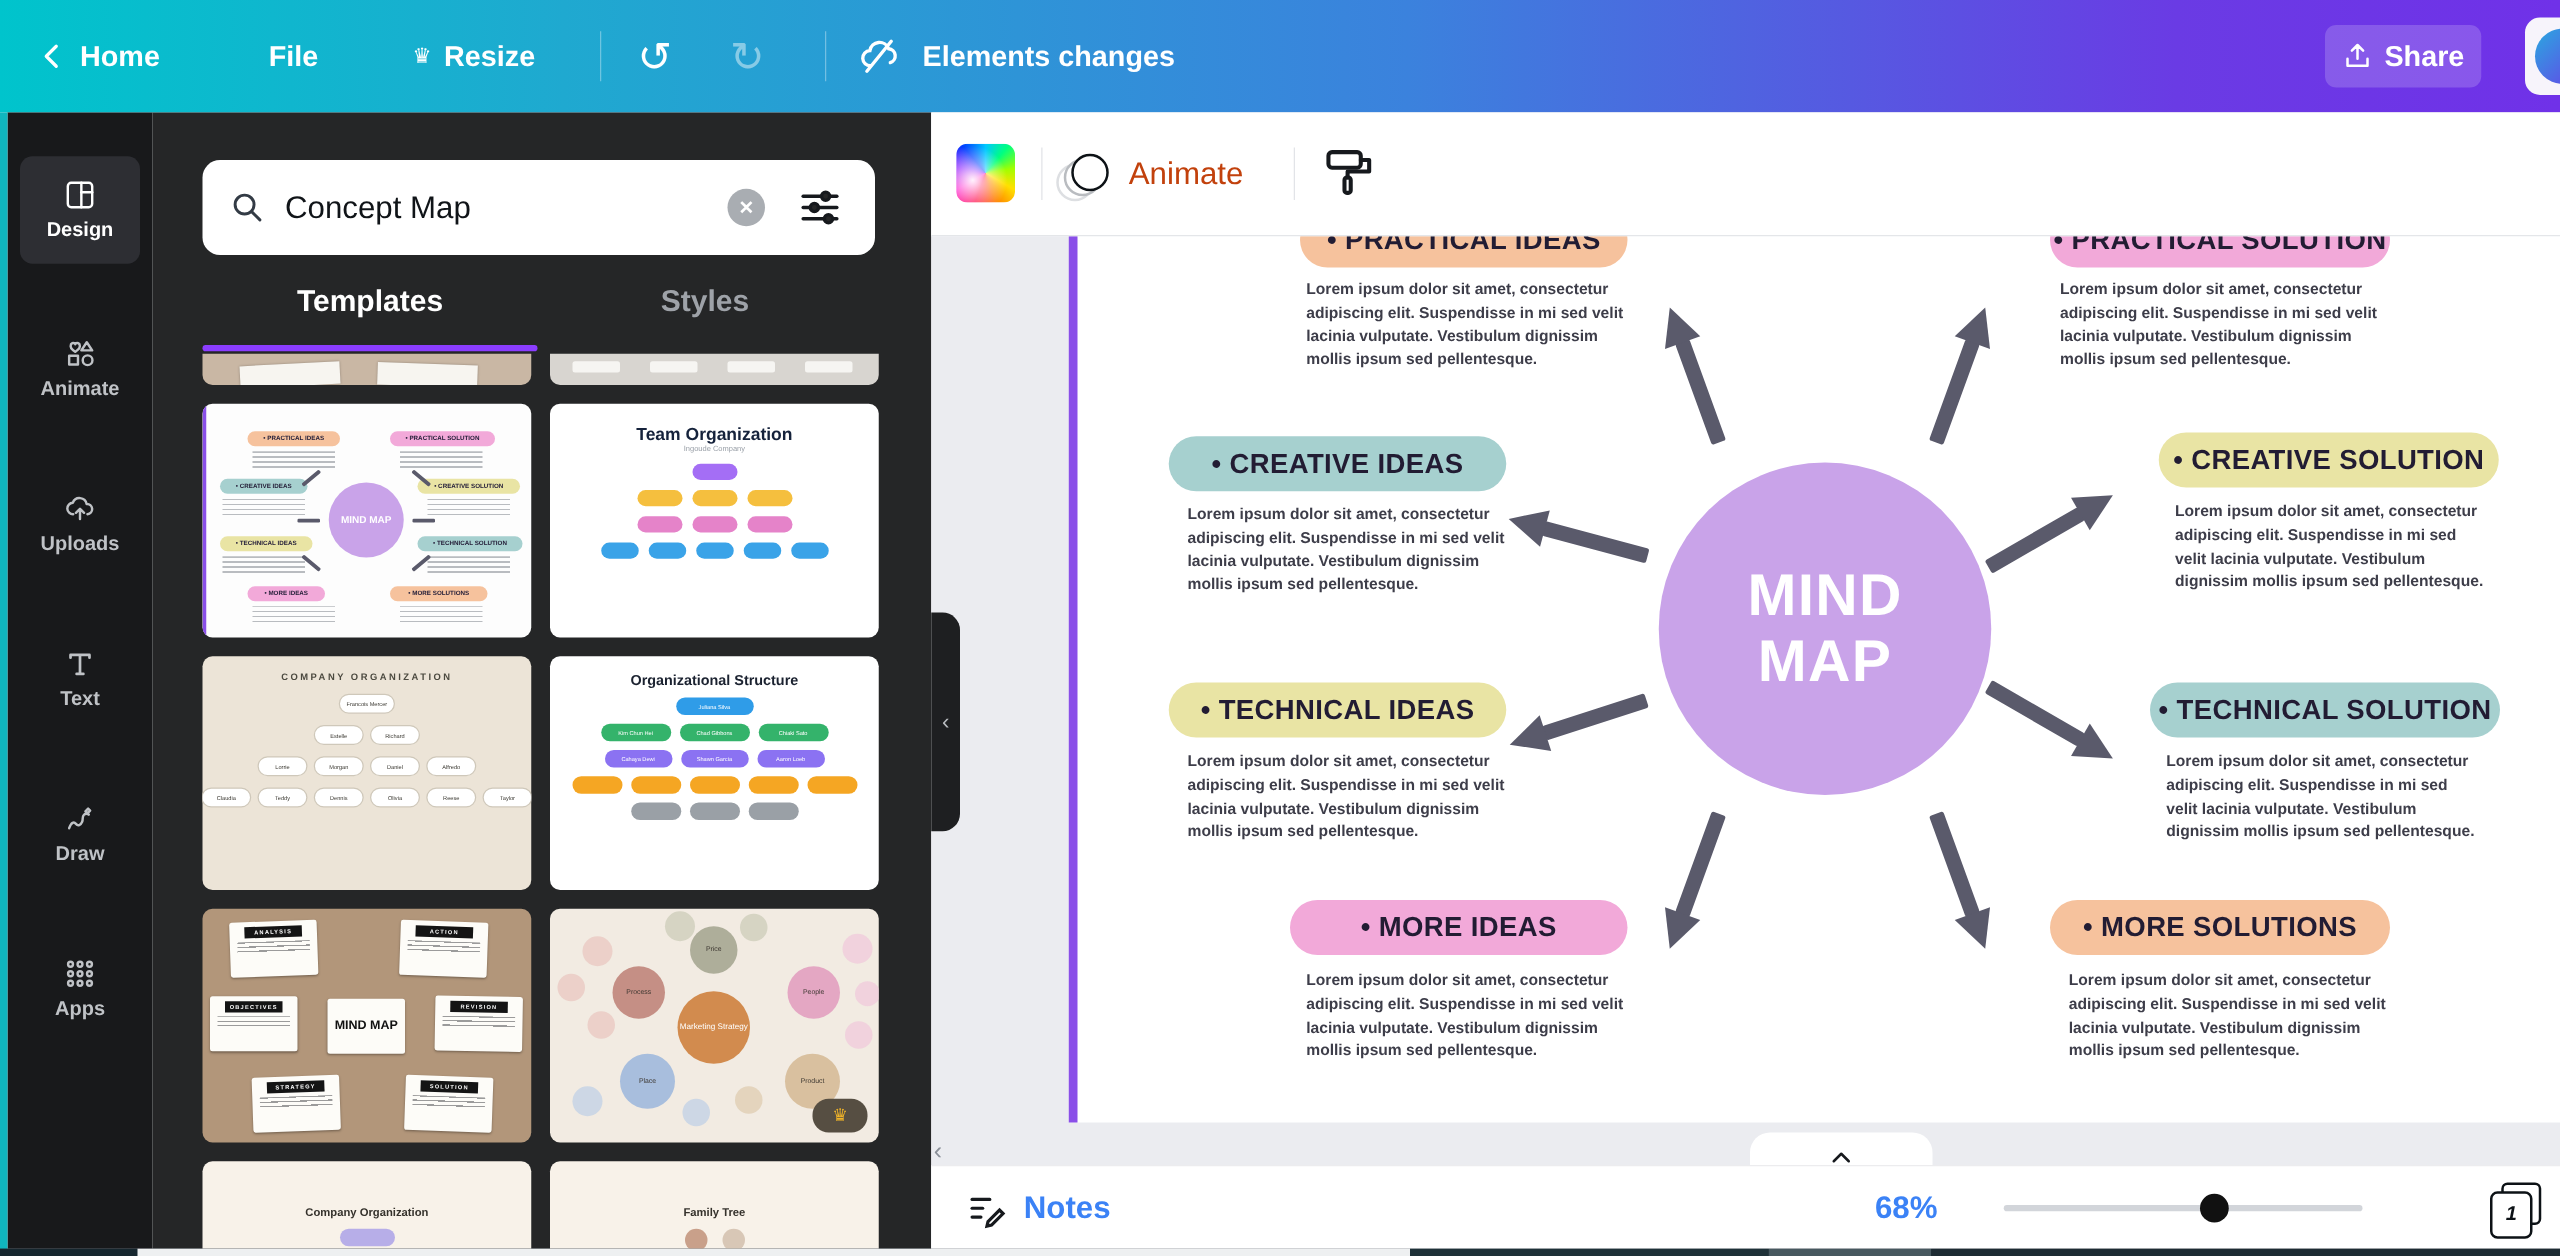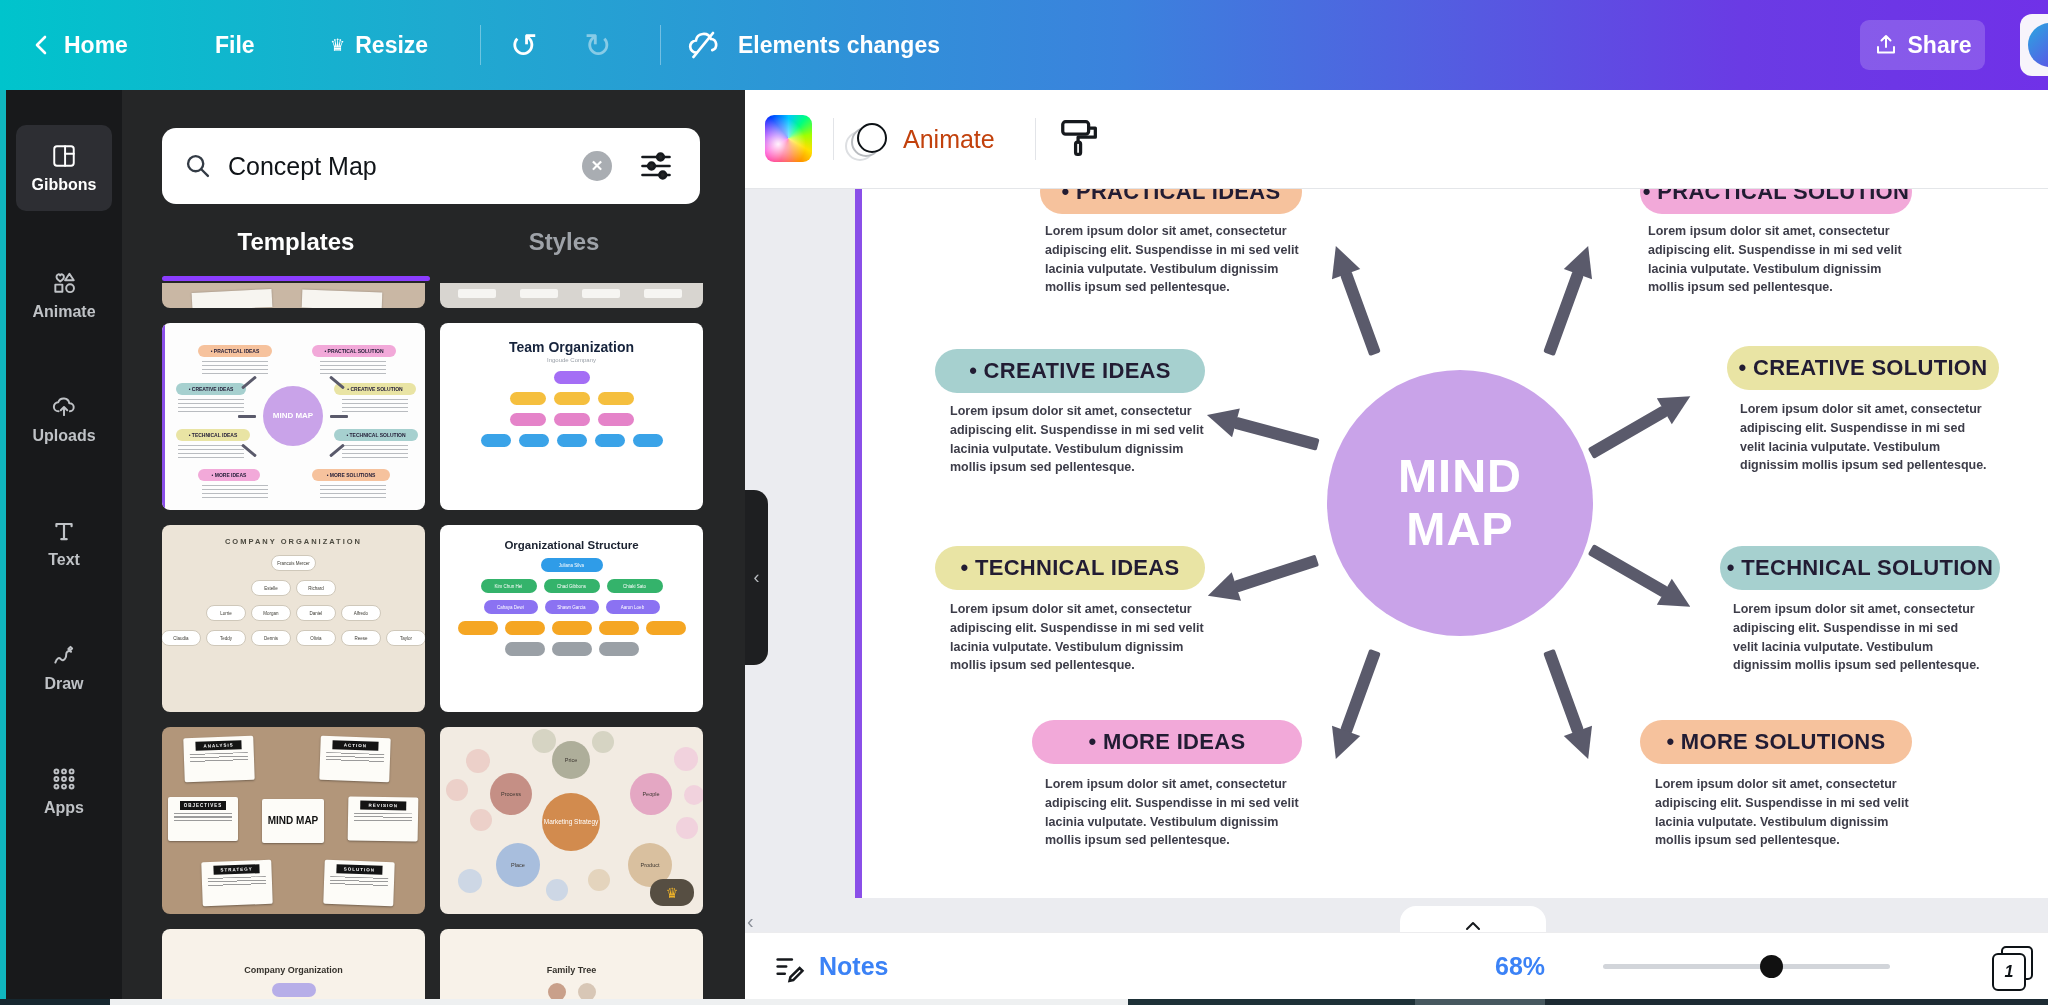--- a/index.html
+++ b/index.html
@@ -208,21 +208,21 @@
       </div>
   </header>
 
   <nav id="rail">
     <div class="rail-item active" style="top:35px;">
       <svg width="26" height="26" viewBox="0 0 24 24">
         <rect x="3" y="3" width="18" height="18" rx="2.5"></rect>
           <line x1="13" y1="3" x2="13" y2="21"></line>
           <line x1="13" y1="10" x2="21" y2="10"></line>
       </svg>
-      <span class="lbl">Gibbons</span>
+      <span class="lbl">Design</span>
     </div>
     <div class="rail-item" style="top:162px;">
       <svg width="26" height="26" viewBox="0 0 24 24">
         <path d="M6.5 9C4.7 7.5 4.6 5 6.3 4.2c1-.5 2 .1 2.2.8.2-.7 1.2-1.3 2.2-.8 1.7.8 1.6 3.3-.2 4.8l-2 1.6z"></path>
         <polygon points="17,3.5 21,9.5 13,9.5"></polygon>
           <rect x="4" y="13.5" width="6.5" height="6.5"></rect>
           <circle cx="17.6" cy="16.8" r="3.6"></circle>
       </svg>
       <span class="lbl">Animate</span>
     </div>
@@ -575,21 +575,21 @@
         <g fill="none" stroke="#16191d" stroke-width="1.8" stroke-linecap="round">
           <line x1="4" y1="6" x2="14" y2="6"></line>
             <line x1="4" y1="11" x2="10" y2="11"></line>
             <line x1="4" y1="16" x2="9" y2="16"></line>
           <path d="M13 18.5l6.5-6.5 2 2-6.5 6.5-2.6.6z"></path>
         </g>
       </svg>
       <div class="txt" style="left:74px;">
           <span>Notes</span>
         </div>
-      <div class="txt" style="left:750px;width:60px;justify-content:flex-start;">
+      <div class="txt" style="left:750px;width:60px;justify-content:center;">
           <span>68%</span>
         </div>
       <div id="zoom-slider">
         <div id="zoom-knob"></div>
       </div>
       <div id="pages-btn">
         <i class="back"></i>
         <i class="front">
             <span>1</span>
           </i>

